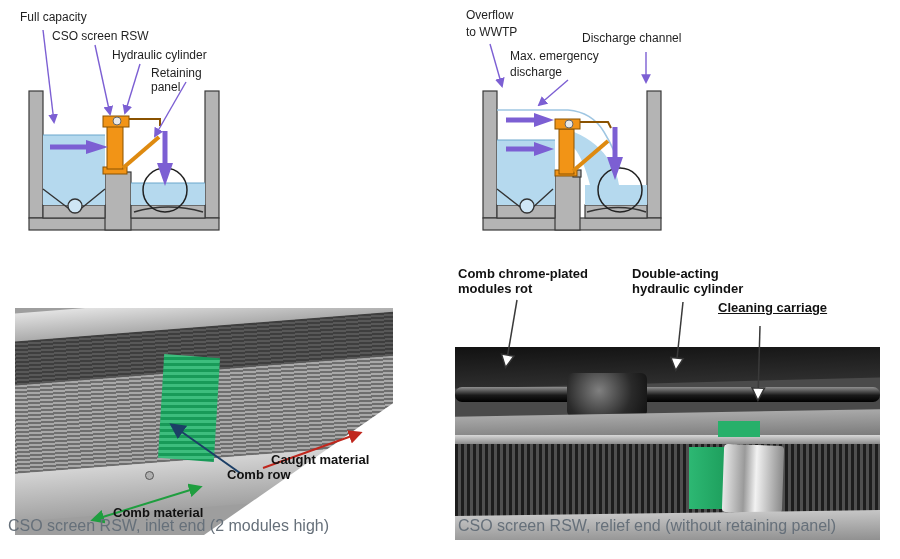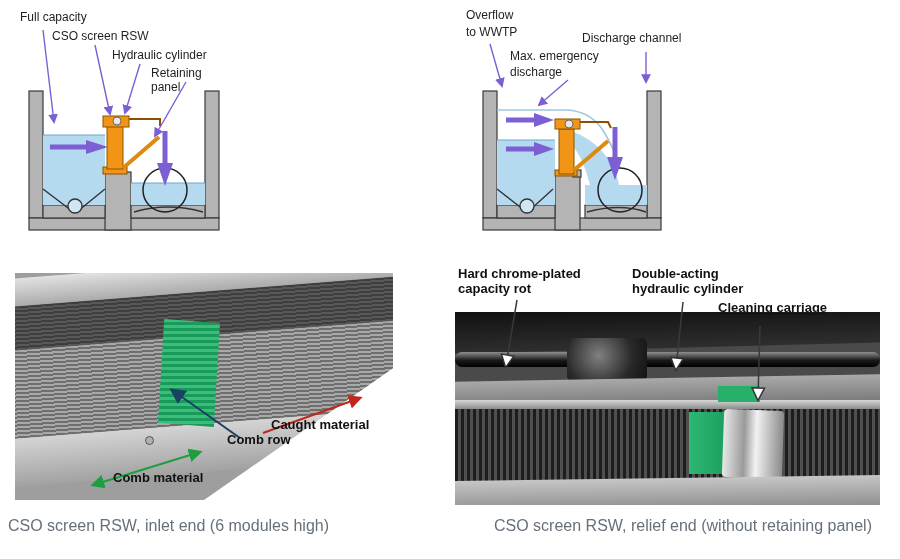--- a/index.html
+++ b/index.html
@@ -8,21 +8,21 @@
   svg{position:absolute;overflow:visible;}
   .dlabel{font:12px "Liberation Sans",sans-serif;fill:#1f1f1f;}
   .wall{fill:#b4b4b4;stroke:#3a3a3a;stroke-width:1.2;}
   .water{fill:#b5d9ee;}
   .wsurf{stroke:#6aa7cc;stroke-width:1;}
   .vline{stroke:#333;stroke-width:1.4;fill:none;}
   .labline{stroke:#7c5fd3;stroke-width:1.4;fill:none;}
   .flowstem{stroke:#7c5fd3;stroke-width:5;}
   .flowhead{fill:#7c5fd3;}
   .ocyl{fill:#f29416;stroke:#8a5200;stroke-width:1;}
-  .photo{position:absolute;overflow:hidden;background:#9e9e9e;}
+  .photo{position:absolute;overflow:hidden;background:#9e9e9e;margin-top:35px;}
   .layer{position:absolute;}
   .pnote{position:absolute;font-weight:bold;font-size:13px;color:#111;white-space:nowrap;line-height:15px;z-index:6;}
   .caption{position:absolute;font-size:16px;color:#66707a;white-space:nowrap;}
 </style>
 </head>
 <body>
 
 <div id="stage">
 
   <svg width="0" height="0">
@@ -168,25 +168,25 @@
     <div class="layer" style="left:268px;top:98px;width:60px;height:68px;border-radius:4px;background:linear-gradient(90deg,#e8e8e8,#9a9a9a 35%,#f2f2f2 55%,#8a8a8a);transform:rotate(2deg);"></div>
     <div class="layer" style="left:-6px;top:166px;width:440px;height:30px;background:linear-gradient(180deg,#c6c6c6,#909090);transform:rotate(-0.8deg);"></div>
   </div>
 
   <svg style="left:440px;top:260px;" width="460" height="250">
     <line x1="77" y1="40" x2="66" y2="105" stroke="#3a3a3a" stroke-width="1.5" marker-end="url(#ah-white)"></line>
     <line x1="243" y1="42" x2="236" y2="108" stroke="#3a3a3a" stroke-width="1.5" marker-end="url(#ah-white)"></line>
     <line x1="320" y1="66" x2="318" y2="138" stroke="#3a3a3a" stroke-width="1.5" marker-end="url(#ah-white)"></line>
   </svg>
   <div class="pnote" style="left:458px;top:266px;">
-    <span style="display:block">Hard chrome-plated</span>
-    <span style="display:block">capacity rot</span>
+    <span style="display:block">Comb chrome-plated</span>
+    <span style="display:block">modules rot</span>
   </div>
   <div class="pnote" style="left:632px;top:266px;">
     <span style="display:block">Double-acting</span>
     <span style="display:block">hydraulic cylinder</span>
   </div>
   <div class="pnote" style="left:718px;top:300px;text-decoration:underline;">Cleaning carriage</div>
 
-  <div class="caption" style="left:8px;top:517px;">CSO screen RSW, inlet end (6 modules high)</div>
-  <div class="caption" style="left:458px;top:517px;margin-left:36px;">CSO screen RSW, relief end (without retaining panel)</div>
+  <div class="caption" style="left:8px;top:517px;">CSO screen RSW, inlet end (2 modules high)</div>
+  <div class="caption" style="left:458px;top:517px;">CSO screen RSW, relief end (without retaining panel)</div>
 
 </div>
 
 </body></html>

